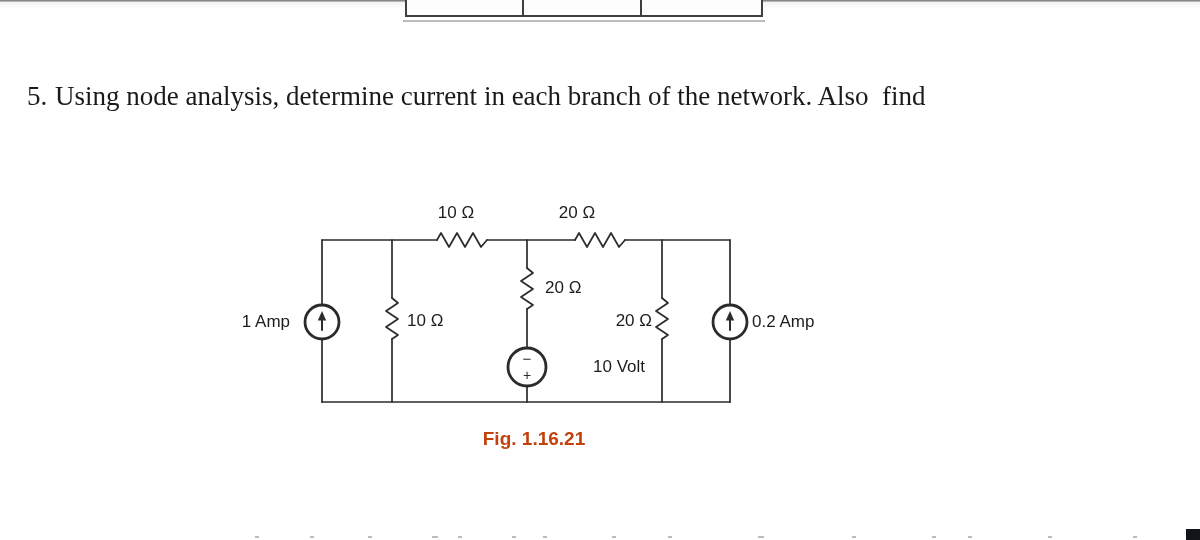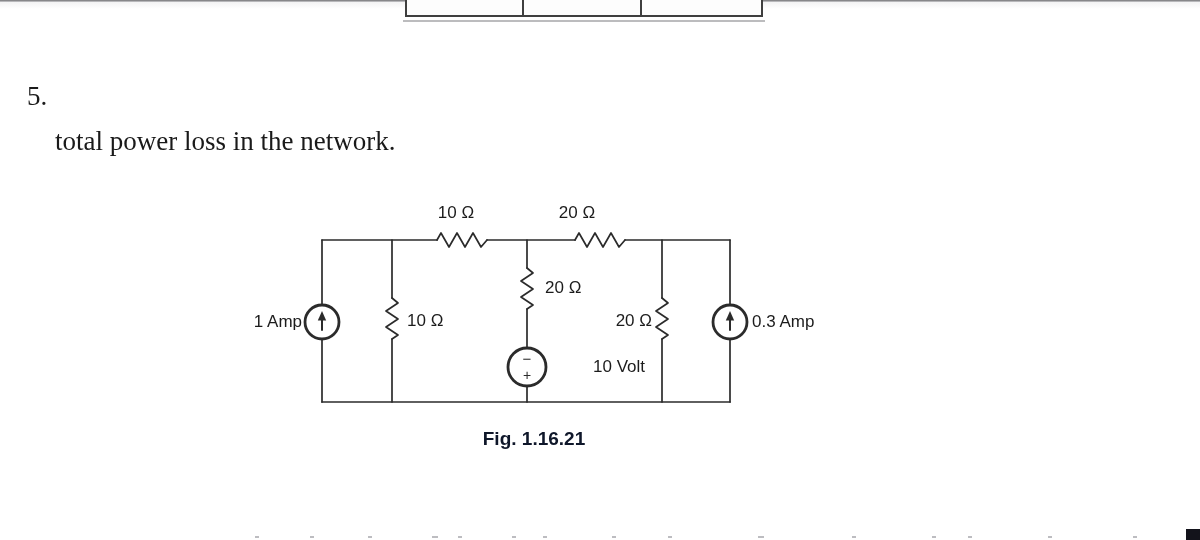--- a/index.html
+++ b/index.html
@@ -27,31 +27,31 @@
 
   
   .prob-num{position:absolute;left:27px;top:80px;font-size:27px;line-height:32px;}
   .prob-line1{position:absolute;left:55px;top:80px;font-size:27px;line-height:32px;white-space:pre;}
   .prob-line2{position:absolute;left:55px;top:125px;font-size:27px;line-height:32px;}
 
   
   .circuit-svg{position:absolute;left:300px;top:200px;}
   .clabel{position:absolute;font-family:"Liberation Sans", sans-serif;
     font-size:17px;color:#1c1c1c;white-space:nowrap;}
-  .lab-1amp{left:230px;top:312px;width:72px;text-align:right;}
+  .lab-1amp{left:218px;top:312px;width:72px;text-align:right;}
   .lab-10ohm-left{left:407px;top:311px;}
   .lab-10ohm-top{left:420px;top:203px;width:72px;text-align:center;}
   .lab-20ohm-top{left:541px;top:203px;width:72px;text-align:center;}
   .lab-20ohm-mid{left:545px;top:278px;}
   .lab-20ohm-right{left:580px;top:311px;width:72px;text-align:right;}
   .lab-05amp{left:752px;top:312px;}
   .lab-10volt{left:552px;top:357px;margin-left:41px;}
 
   .fig-caption{position:absolute;left:434px;top:428px;width:200px;text-align:center;
-    font-family:"Liberation Sans", sans-serif;font-weight:bold;font-size:19px;color:#0f172a;}
+    font-family:"Liberation Sans", sans-serif;font-weight:bold;font-size:19px;color:#c2410c;}
 
   .answer-line{position:absolute;left:422px;top:456px;
     font-family:"Liberation Serif", serif;font-weight:bold;font-size:19.5px;color:#141414;
     white-space:pre;}
   .answer-line sub{font-size:13px;vertical-align:-4px;font-weight:bold;}
 
   
   .frag{position:absolute;top:536px;height:2px;width:4px;background:#9a9aa0;opacity:.65;}
   .corner-black{position:absolute;left:1186px;top:529px;width:14px;height:11px;background:#13131b;}
 </style>
@@ -63,21 +63,21 @@
   <div class="top-edge"></div>
   <div class="top-tint"></div>
 
   <div class="top-table">
     <div class="vdiv d1"></div>
     <div class="vdiv d2"></div>
   </div>
   <div class="table-shadow"></div>
 
   <div class="prob-num">5.</div>
-  <div class="prob-line2">total power loss in the network.</div>
+  <div class="prob-line1">Using node analysis, determine current in each branch of the network. Also  find</div>
 
   <svg class="circuit-svg" width="460" height="210" viewBox="0 0 460 210" stroke="#2b2b2b" stroke-width="1.7" fill="none" stroke-linecap="round" stroke-linejoin="round">
     <g>
 
       <polyline points="22,40 137,40"></polyline>
       <polyline points="187,40 275,40"></polyline>
       <polyline points="325,40 430,40"></polyline>
 
       <polyline points="22,202 430,202"></polyline>
 
@@ -122,21 +122,21 @@
       <text x="227" y="180" text-anchor="middle" font-family="Liberation Sans, sans-serif" font-size="14" fill="#2b2b2b" stroke="none">+</text>
     </g>
   </svg>
 
   <div class="clabel lab-1amp">1 Amp</div>
   <div class="clabel lab-10ohm-left">10 Ω</div>
   <div class="clabel lab-10ohm-top">10 Ω</div>
   <div class="clabel lab-20ohm-top">20 Ω</div>
   <div class="clabel lab-20ohm-mid">20 Ω</div>
   <div class="clabel lab-20ohm-right">20 Ω</div>
-  <div class="clabel lab-05amp">0.3 Amp</div>
+  <div class="clabel lab-05amp">0.2 Amp</div>
   <div class="clabel lab-10volt">10 Volt</div>
 
   <div class="fig-caption">Fig. 1.16.21</div>
 
 
   <div class="frag" style="left:255px"></div>
   <div class="frag" style="left:310px"></div>
   <div class="frag" style="left:368px"></div>
   <div class="frag" style="left:432px;width:6px"></div>
   <div class="frag" style="left:458px"></div>

